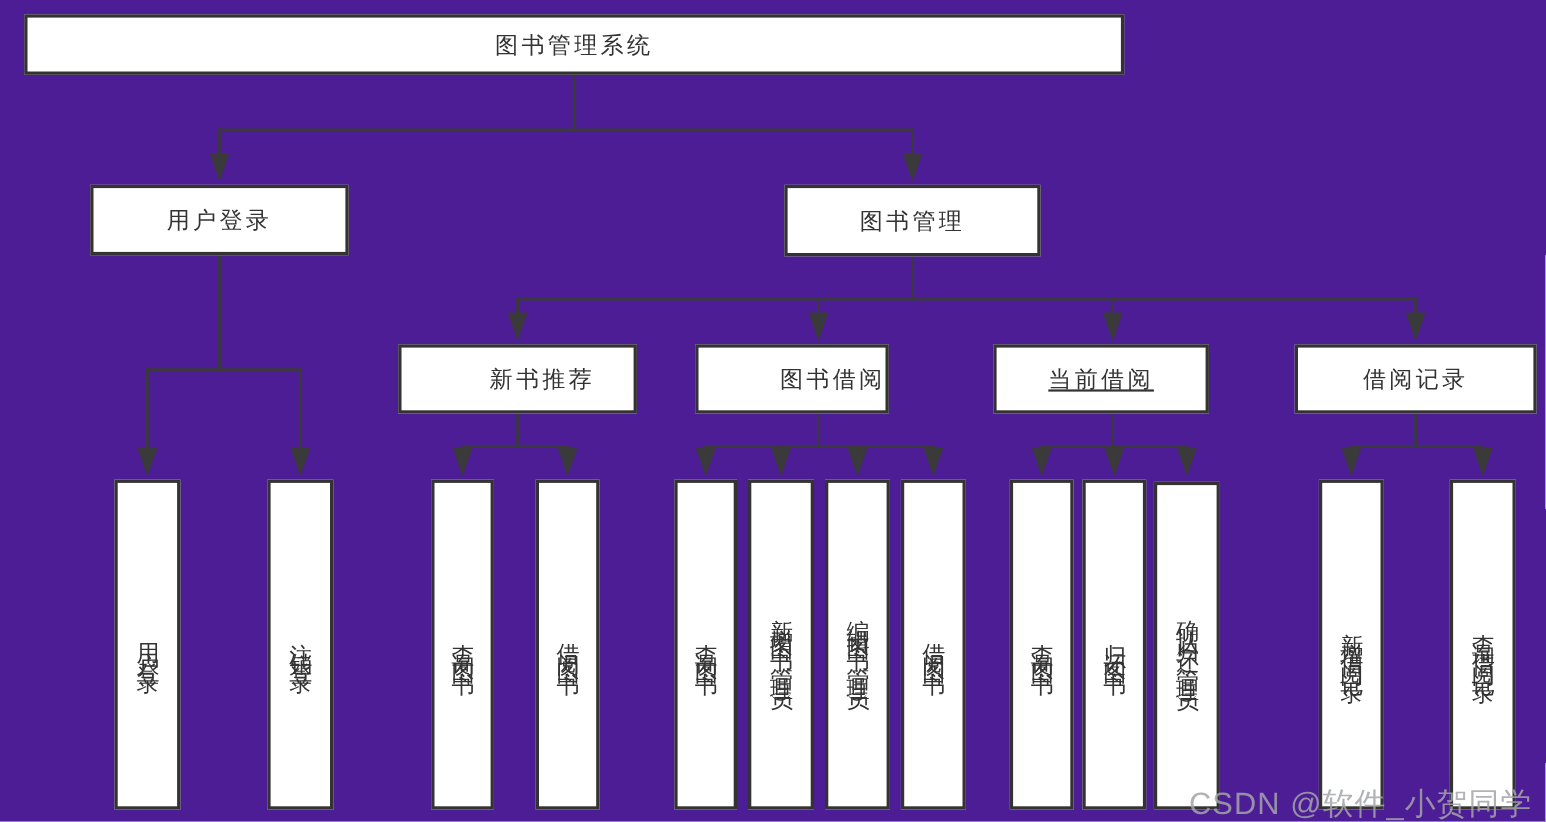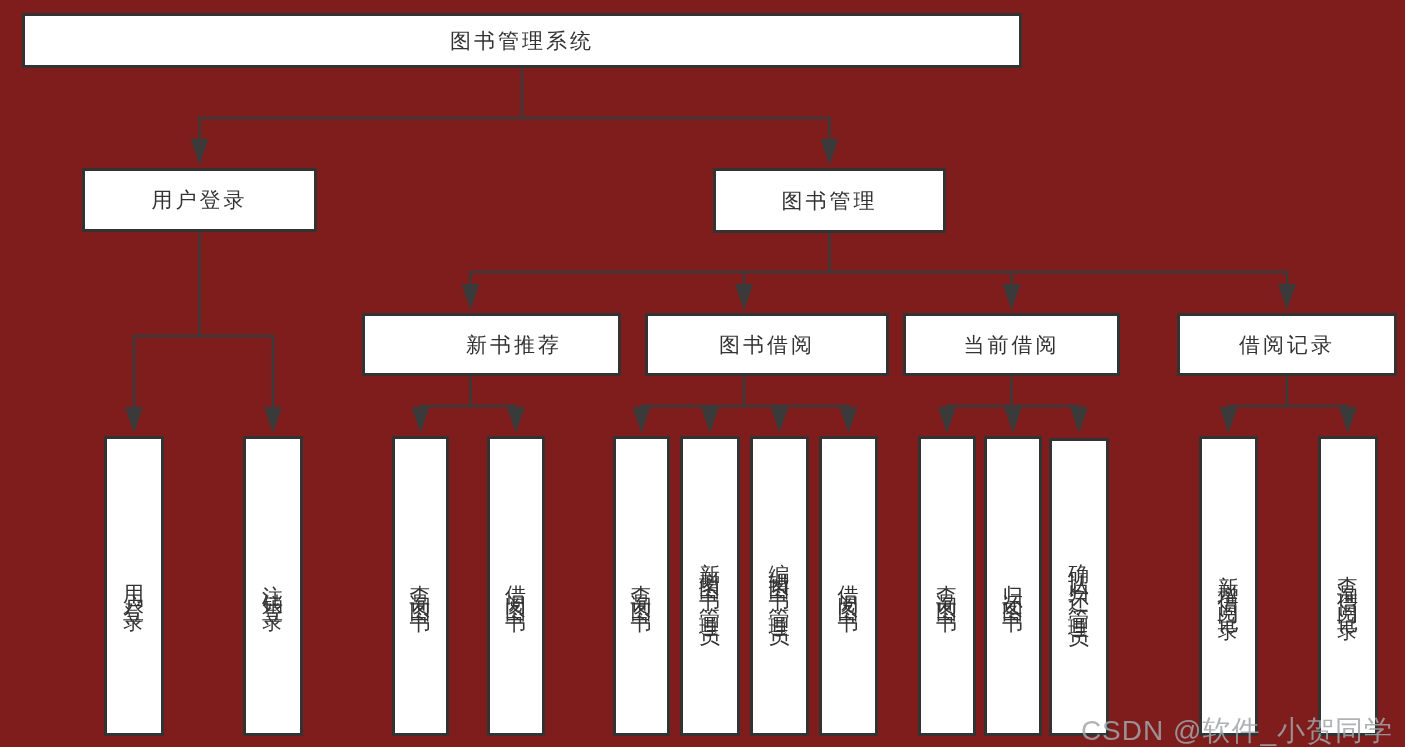--- a/index.html
+++ b/index.html
@@ -4,21 +4,21 @@
 <style>
   html, body {
     margin: 0;
     padding: 0;
     background: #ffffff;
   }
   .canvas {
     position: relative;
     width: 1405px;
     height: 747px;
-    background: #7f1d1d;
+    background: #4c1d95;
     overflow: hidden;
     font-family: "Liberation Sans", "DejaVu Sans", sans-serif;
   }
   .connectors {
     position: absolute;
     left: 0;
     top: 0;
     width: 1405px;
     height: 747px;
     pointer-events: none;
@@ -116,27 +116,27 @@
     <span class="lbl">图书管理系统</span>
   </div>
 
   <div class="node h" style="left:82px; top:168px; width:235px; height:64px;">
     <span class="lbl">用户登录</span>
   </div>
   <div class="node h" style="left:713px; top:168px; width:233px; height:65px;text-align:center;">
     <span class="lbl">图书管理</span>
   </div>
 
-  <div class="node h" style="left:362px; top:313px; width:259px; height:63px;padding-left:45px;">
+  <div class="node h" style="left:362px; top:313px; width:217px; height:63px;padding-left:45px;">
     <span class="lbl">新书推荐</span>
   </div>
-  <div class="node h" style="left:645px; top:313px; width:244px; height:63px;">
+  <div class="node h" style="left:632px; top:313px; width:176px; height:63px;justify-content:flex-end;">
     <span class="lbl">图书借阅</span>
   </div>
-  <div class="node h" style="left:903px; top:313px; width:217px; height:63px;">
+  <div class="node h" style="left:903px; top:313px; width:196px; height:63px;text-decoration:underline;">
     <span class="lbl">当前借阅</span>
   </div>
   <div class="node h" style="left:1177px; top:313px; width:220px; height:63px;justify-content:center;">
     <span class="lbl">借阅记录</span>
   </div>
 
   <div class="node v" style="left:104px; top:436px; width:60px; height:300px;">
     <span class="lbl">用户登录</span>
   </div>
   <div class="node v" style="left:243px; top:436px; width:60px; height:300px;">

